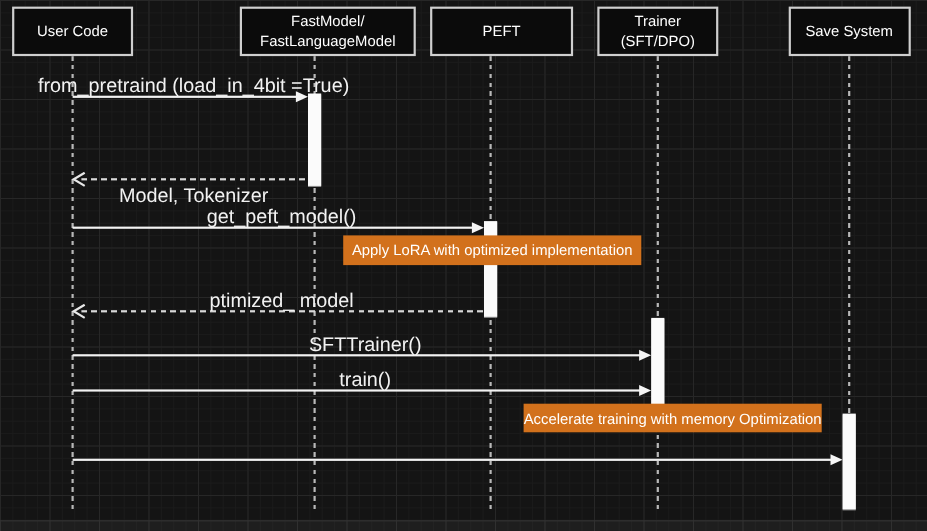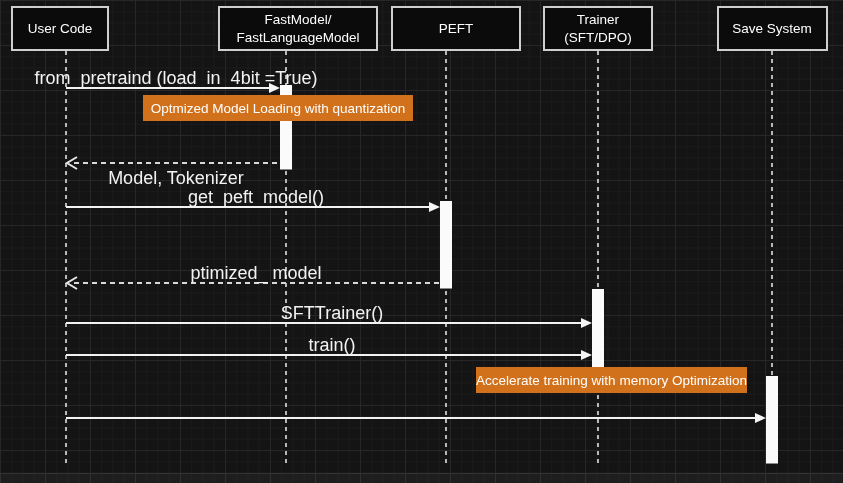--- a/index.html
+++ b/index.html
@@ -49,21 +49,21 @@
   }
   .footer-band{
     position:absolute;left:0;width:100%;z-index:0;
     background:rgba(255,255,255,0.045);border-top:1px solid #343434;
   }
 </style>
 </head>
 <body>
 
 <div id="stage">
-    <div class="pbox" style="left: 11px; top: 6px; width: 98px; height: 45px;">User Code</div>
+    <div class="pbox" style="left: 11px; top: 6px; width: 110px; height: 45px;">User Code</div>
     <div class="lifeline" style="left: 65px; top: 51px; height: 414px;"></div>
     <div class="pbox" style="left: 218px; top: 6px; width: 160px; height: 45px;">FastModel/
 FastLanguageModel</div>
     <div class="lifeline" style="left: 285px; top: 51px; height: 414px;"></div>
     <div class="pbox" style="left: 391px; top: 6px; width: 130px; height: 45px;">PEFT</div>
     <div class="lifeline" style="left: 445px; top: 51px; height: 414px;"></div>
     <div class="pbox" style="left: 543px; top: 6px; width: 110px; height: 45px;">Trainer
 (SFT/DPO)</div>
     <div class="lifeline" style="left: 597px; top: 51px; height: 414px;"></div>
     <div class="pbox" style="left: 716.5px; top: 6px; width: 111px; height: 45px;">Save System</div>
@@ -89,16 +89,16 @@
       </svg></div>
     <div class="mlabel" style="left: 256px; top: 263px;">ptimized_ model</div>
     <div class="mline solid" style="left: 66px; top: 322px; width: 517px;"></div>
     <div class="ah-solid" style="left: 581px; top: 318px;"></div>
     <div class="mlabel" style="left: 332px; top: 303px;">SFTTrainer()</div>
     <div class="mline solid" style="left: 66px; top: 354px; width: 517px;"></div>
     <div class="ah-solid" style="left: 581px; top: 350px;"></div>
     <div class="mlabel" style="left: 332px; top: 335px;">train()</div>
     <div class="mline solid" style="left: 66px; top: 417px; width: 691px;"></div>
     <div class="ah-solid" style="left: 755px; top: 413px;"></div>
-    <div class="note" style="left: 143px; top: 95px; width: 270px; height: 26px; background: rgb(210, 113, 28);">Optmized Model Loading with quantization</div>
+    <div class="note" style="left: 312px; top: 214px; width: 271px; height: 27px; background: rgb(210, 113, 28);">Apply LoRA with optimized implementation</div>
     <div class="note" style="left: 476px; top: 367px; width: 271px; height: 26px; background: rgb(210, 113, 28);">Accelerate training with memory Optimization</div>
     <div class="footer-band" style="top: 473px; height: 10px;"></div>
   </div>
 
 </body></html>

